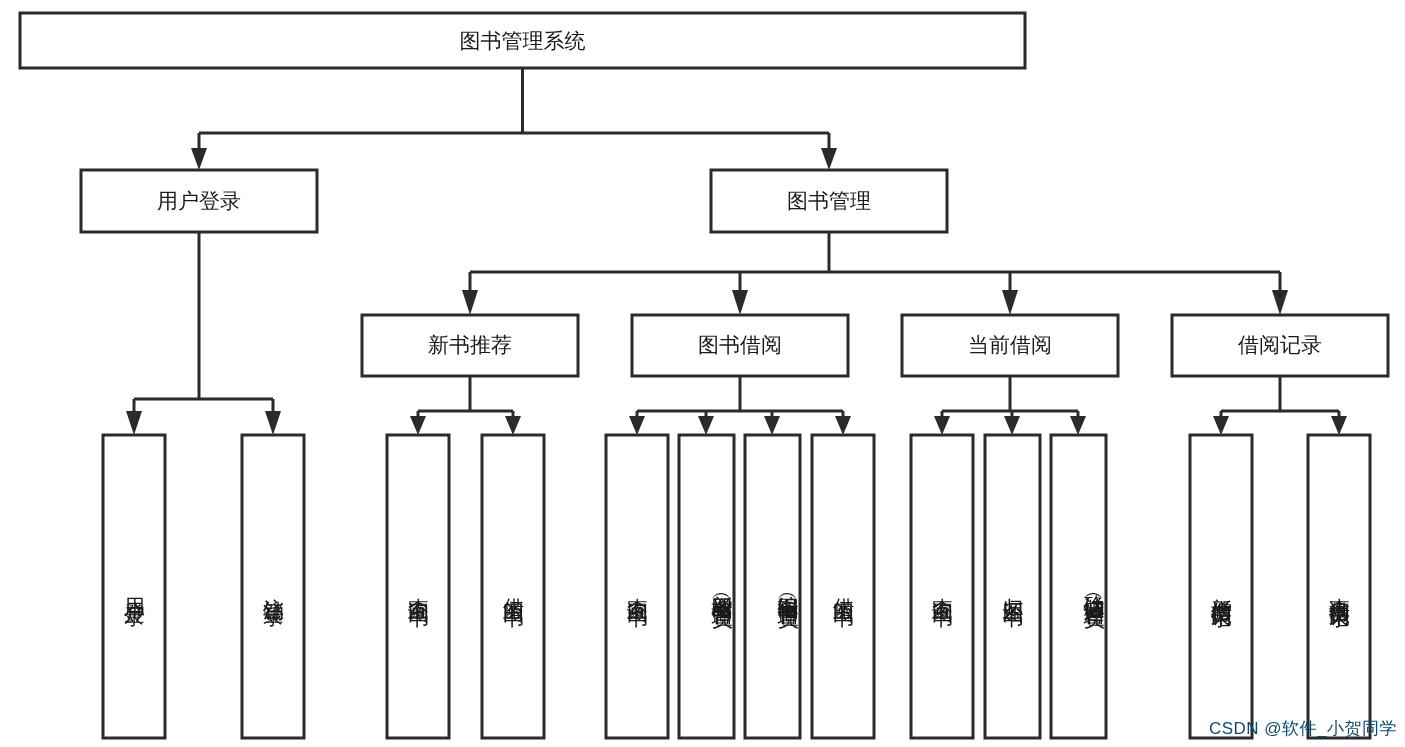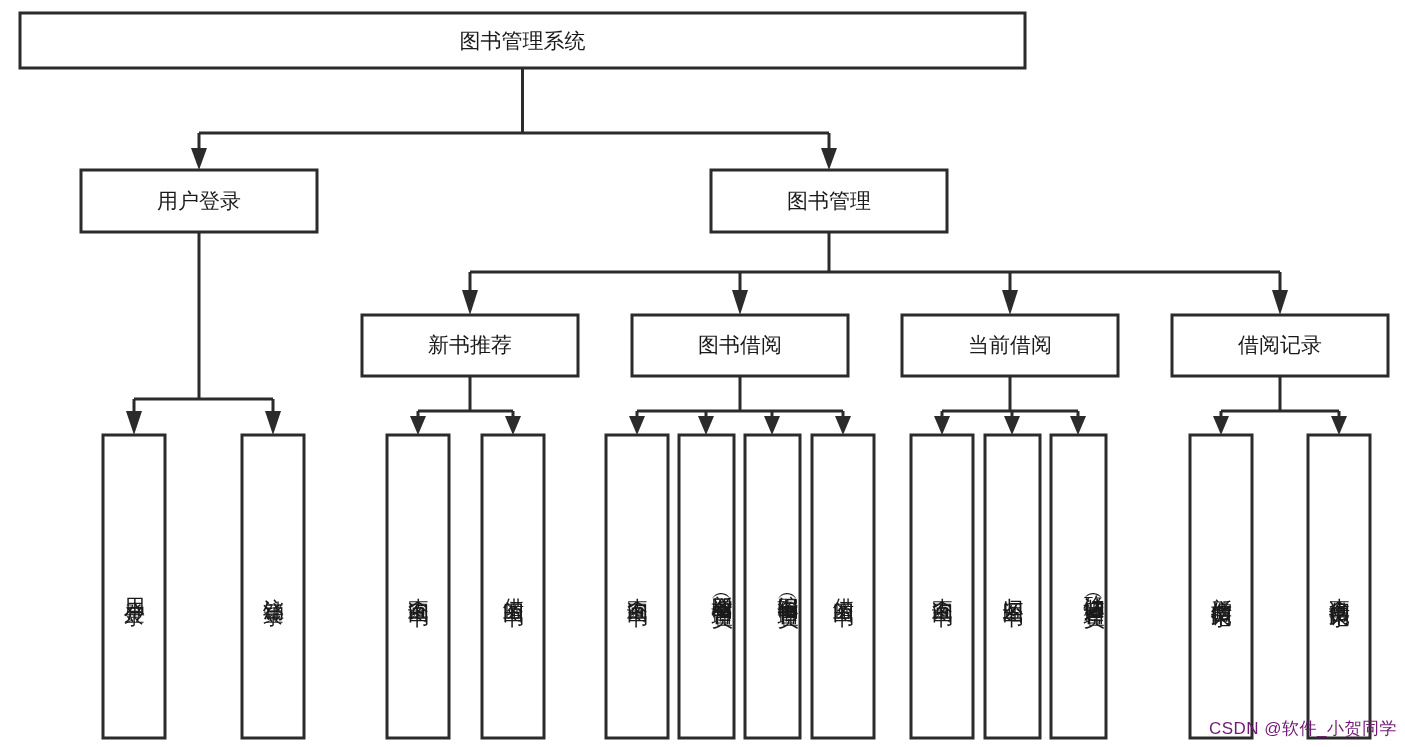--- a/index.html
+++ b/index.html
@@ -64,21 +64,21 @@
     justify-content: center;
     white-space: nowrap;
     user-select: none;
   }
   .watermark {
     position: absolute;
     right: 8px;
     bottom: 7px;
     font-family: "Liberation Sans", "DejaVu Sans", sans-serif;
     font-size: 17px;
-    color: #701a75;
+    color: #0c4a6e;
     letter-spacing: 0.5px;
     white-space: nowrap;
   }
 </style>
 </head>
 <body>
 
 <div id="diagram-root">
 
   <svg class="flow" viewBox="0 0 1405 747">

